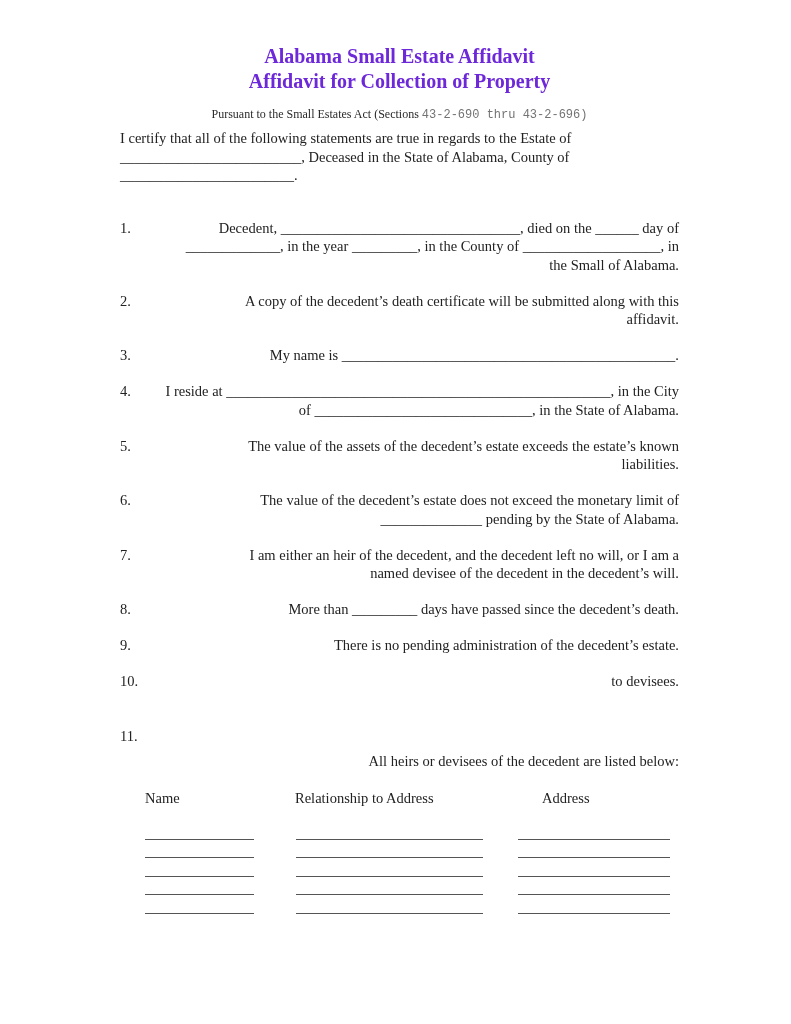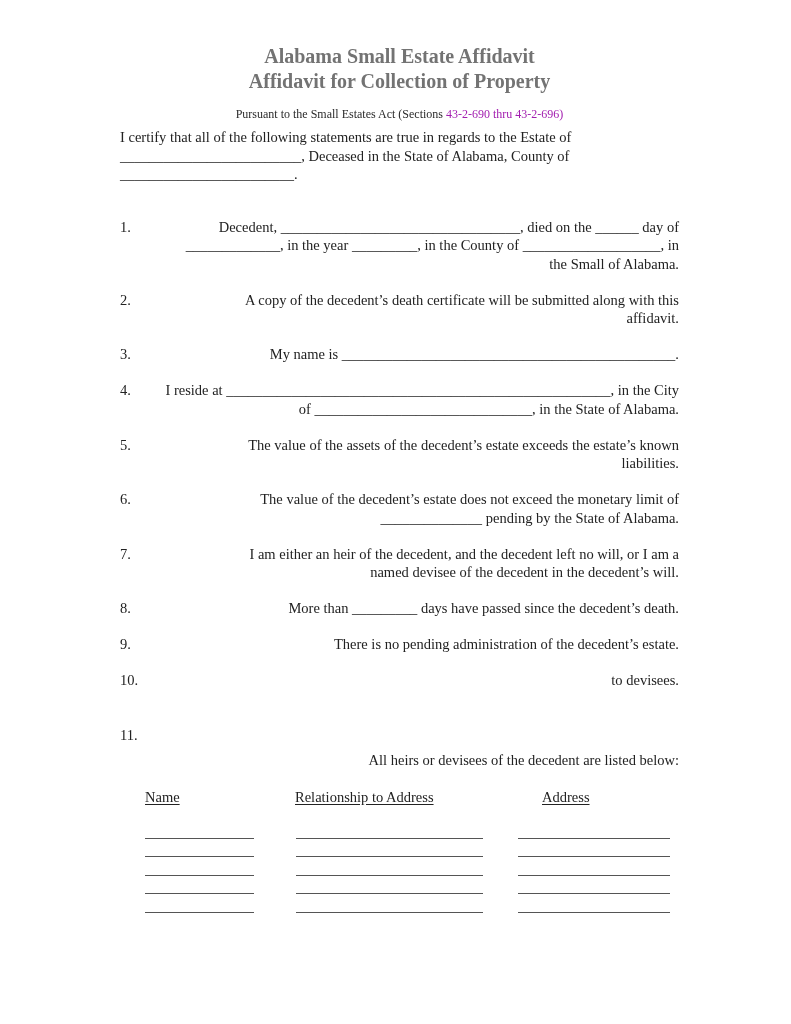--- a/index.html
+++ b/index.html
@@ -13,32 +13,32 @@
     font-family: "Liberation Serif", "DejaVu Serif", serif;
     font-size: 14.5px;
     color: #222222;
     overflow: hidden;
   }
   .title {
     text-align: center;
     font-weight: bold;
     font-size: 20px;
     line-height: 25px;
-    color: #737373;
+    color: #6d28d9;
   }
   .subtitle {
     margin-top: 13px;
     text-align: center;
     font-size: 12px;
     line-height: 15px;
     color: #2a2a2a;
   }
   .muted-sans {
-    color: #a21caf;
-    font-family: Liberation Serif, serif;
+    color: #737373;
+    font-family: Liberation Mono, monospace;
   }
   .intro { margin-top: 6px; }
   .ln {
     line-height: 18.5px;
     height: 18.5px;
     white-space: pre;
   }
   .items { margin-top: 34px; }
   .item {
     display: flex;
@@ -50,21 +50,21 @@
     line-height: 18.5px;
   }
   .item .txt { flex: 1 1 auto; text-align: right; }
 
   
   .heirs { margin-top: 19px; }
   .hrow { display: flex; line-height: 18.5px; }
   .hc1 { margin-left: 25px; width: 150px; }
   .hc2 { width: 235px; }
   .hc3 { padding-left: 12px; }
-  .u { text-decoration: underline; text-underline-offset: 2px; text-align: right; }
+  .u { text-underline-offset: 2px; text-align: right; }
   .rows { margin-top: 13.5px; }
   .brow { display: flex; height: 18.5px; }
   .bl { border-bottom: 1.5px solid #555555; }
   .bl1 { margin-left: 25px; width: 109px; }
   .bl2 { margin-left: 42px; width: 187px; }
   .bl3 { margin-left: 35px; width: 152px; }
 </style>
 </head>
 <body>
 

